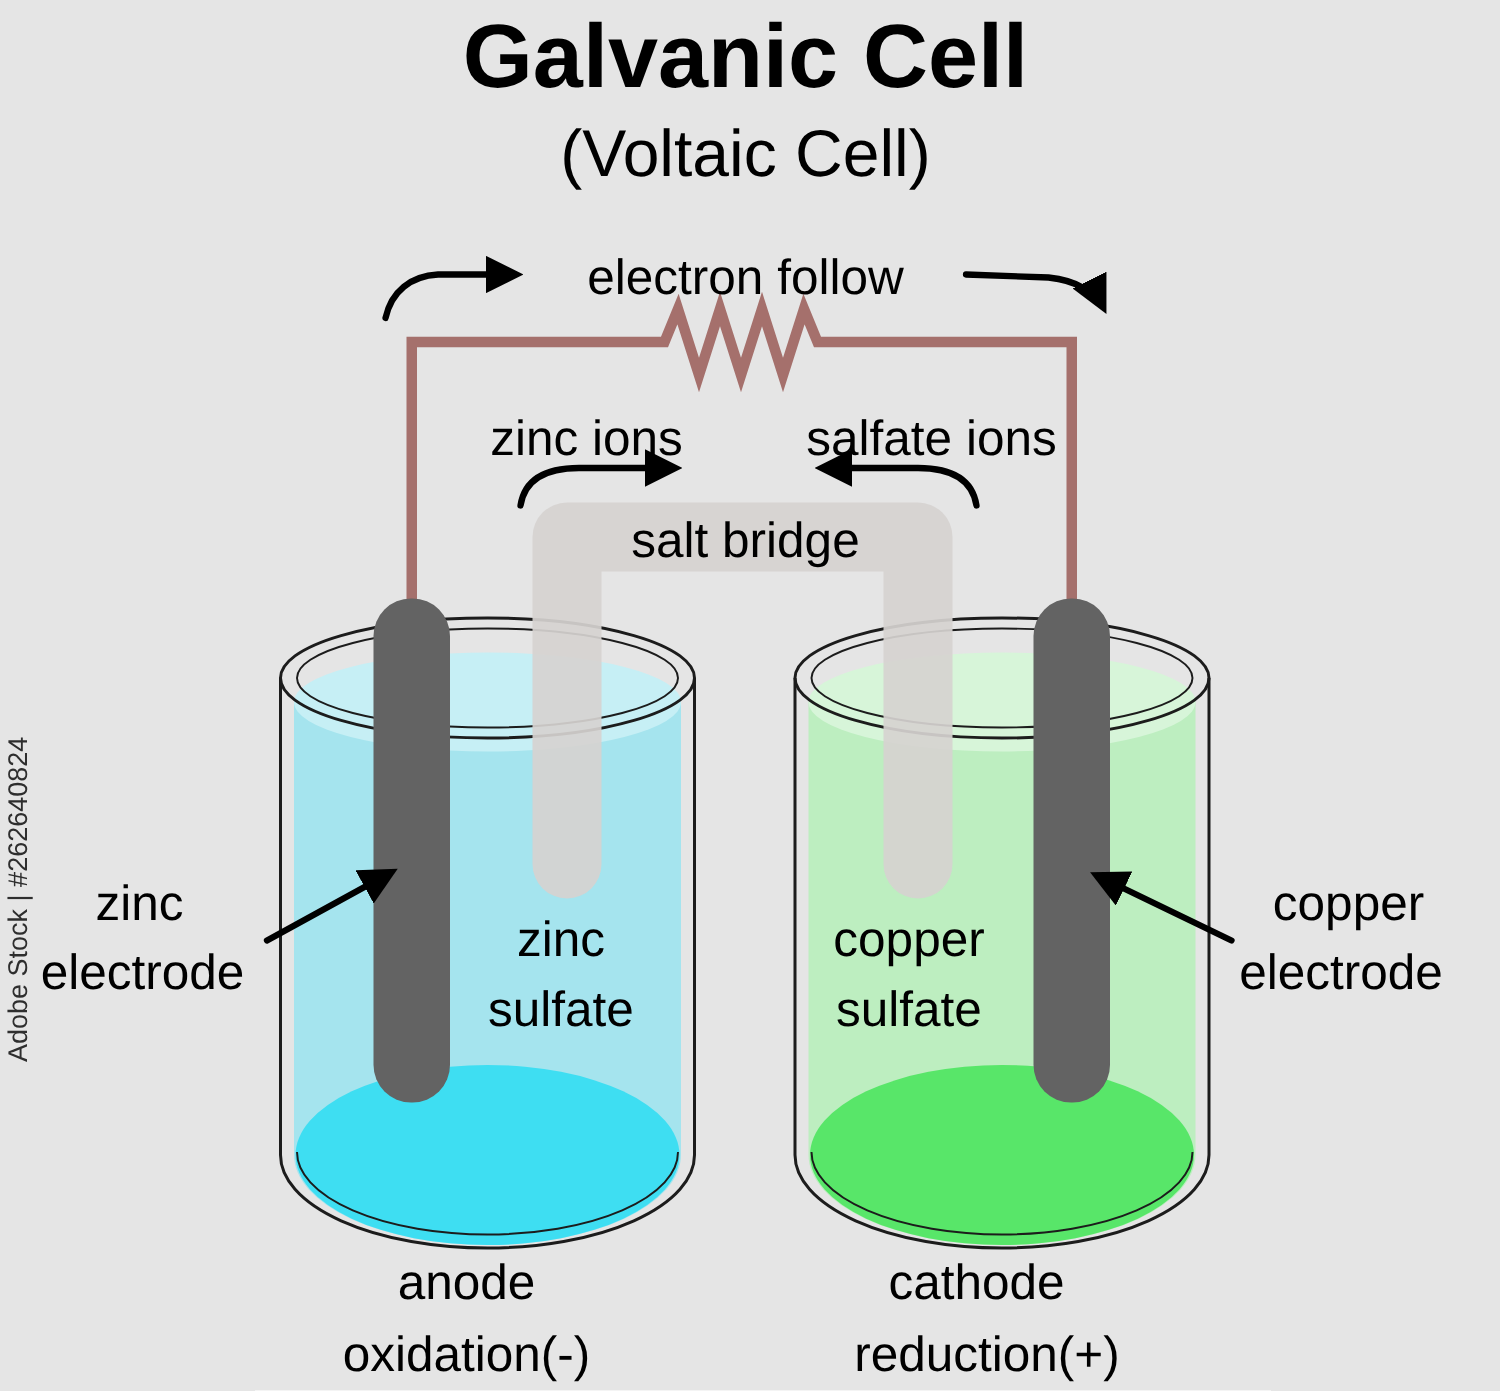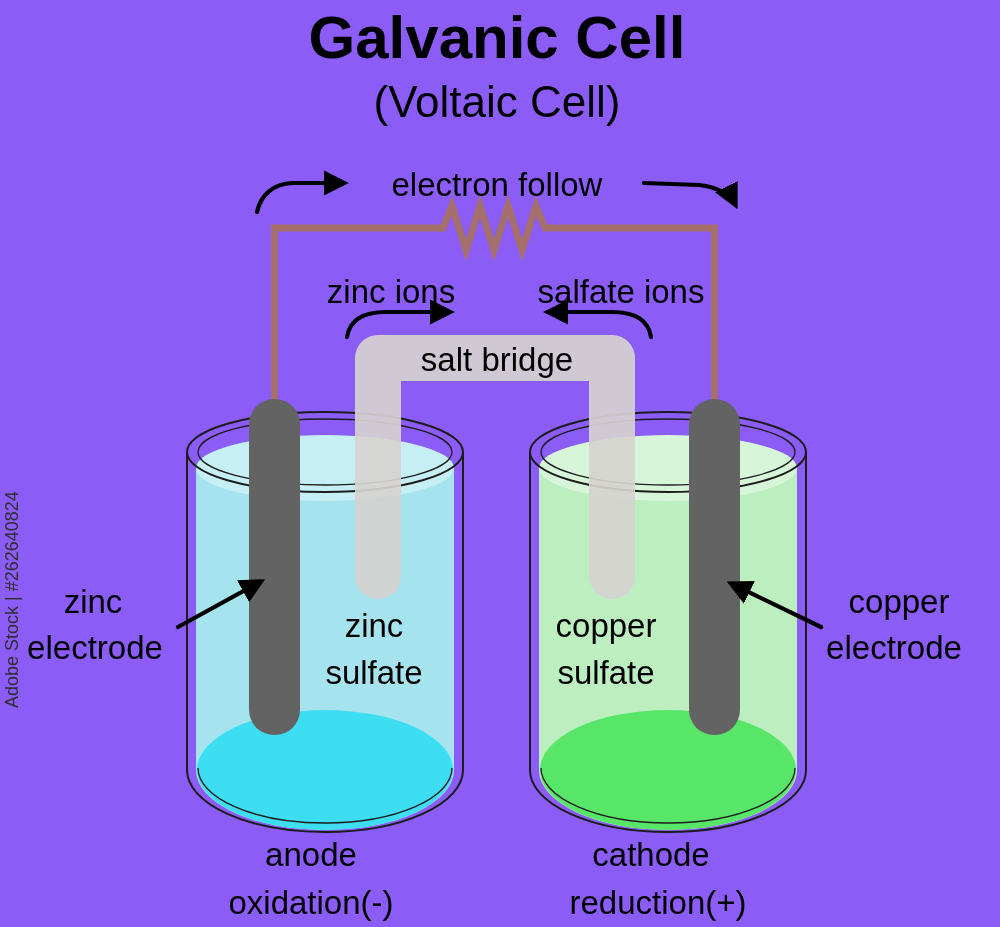--- a/index.html
+++ b/index.html
@@ -1,16 +1,16 @@
 <!DOCTYPE html>
 <html><head>
 <meta charset="utf-8">
 <style>
   html,body{margin:0;padding:0;background:#ffffff;}
-  .canvas{position:relative;width:1000px;height:927px;background:#8b5cf6;overflow:hidden;
+  .canvas{position:relative;width:1000px;height:927px;background:#e5e5e5;overflow:hidden;
           font-family:"Liberation Sans","DejaVu Sans",sans-serif;}
   svg{display:block;}
   text{font-family:"Liberation Sans","DejaVu Sans",sans-serif;fill:#000;}
   .t-title{font-size:60px;font-weight:bold;}
   .t-sub{font-size:44px;}
   .t-label{font-size:33px;}
   .t-mark{font-size:18px;fill:#2e2e2e;}
   .glass{fill:none;stroke:#1c1c1c;stroke-width:2;}
   .glass-thin{fill:none;stroke:#1c1c1c;stroke-width:1.3;}
   .arrow{fill:none;stroke:#000;stroke-width:4.2;stroke-linecap:round;}

